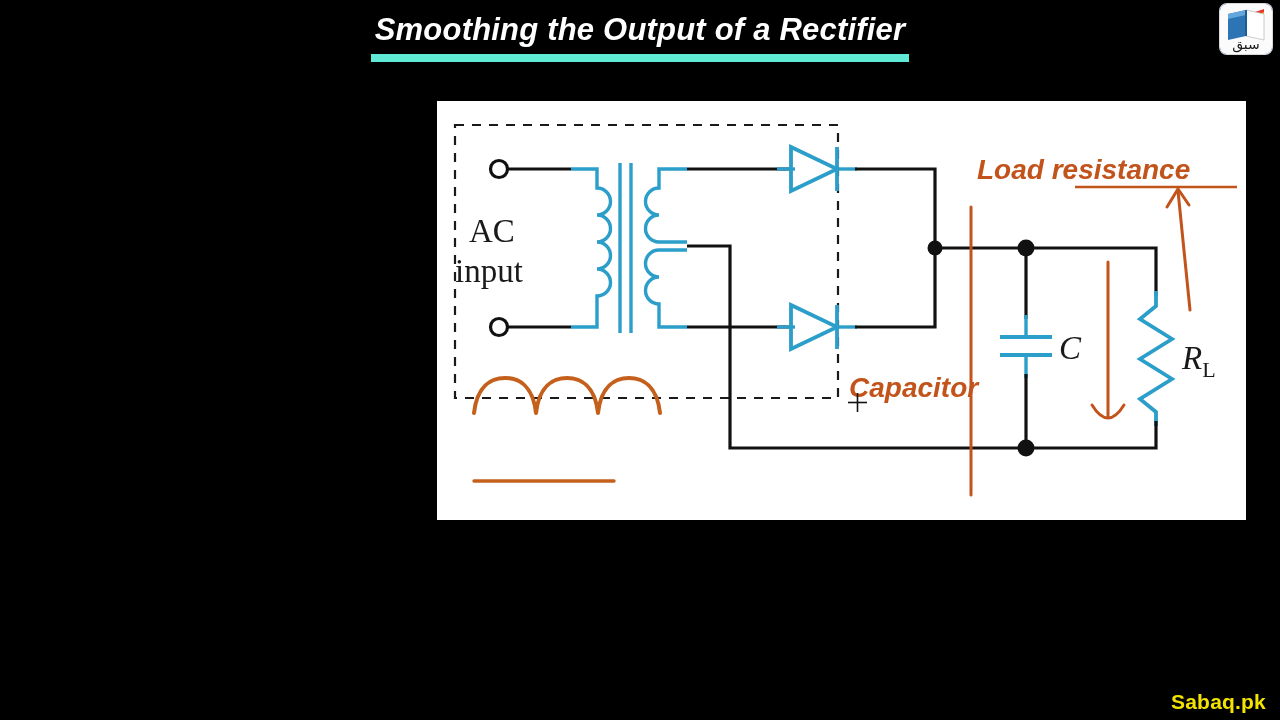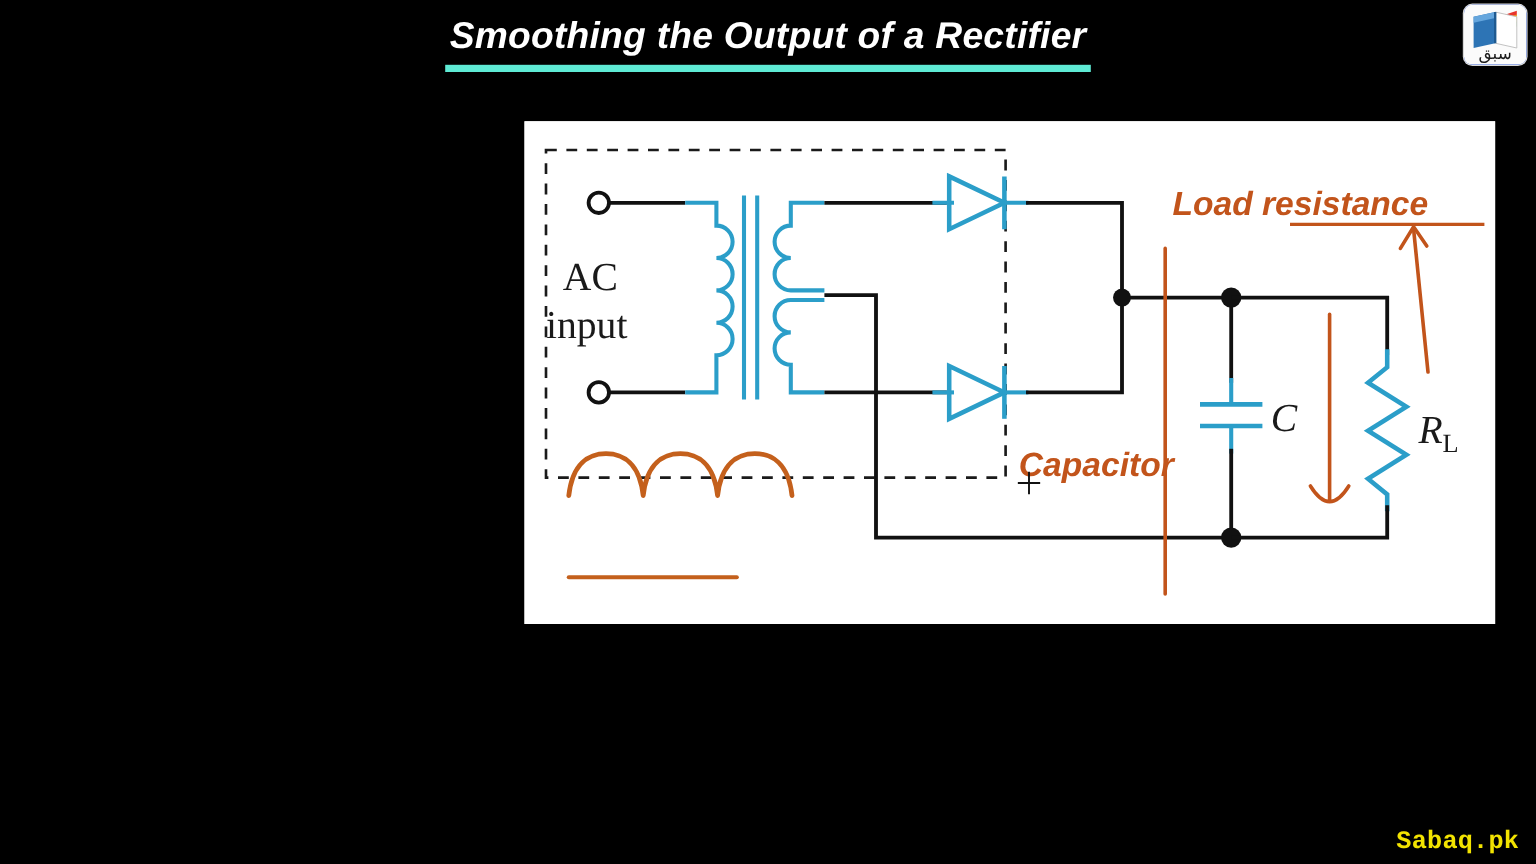--- a/index.html
+++ b/index.html
@@ -34,21 +34,21 @@
   }
   #slide-title {
     display: inline-block;
     font-family: "Liberation Sans", sans-serif;
     font-size: 31px;
     font-weight: bold;
     font-style: italic;
     color: #ffffff;
     letter-spacing: 0.2px;
     padding: 0 4px 6px 4px;
-    border-bottom: 6px solid #5eead4;
+    border-bottom: 8px solid #5eead4;
     line-height: 1.12;
   }
 
   
   #logo {
     position: absolute;
     right: 8px;
     top: 4px;
     width: 52px;
     height: 50px;
@@ -56,21 +56,21 @@
     border-radius: 7px;
     box-shadow: 0 0 0 1px #d8d8d8;
     overflow: hidden;
   }
 
   
   #watermark {
     position: absolute;
     right: 14px;
     bottom: 6px;
-    font-family: Liberation Mono, monospace;
+    font-family: Liberation Sans, sans-serif;
     font-size: 21px;
     font-weight: bold;
     color: #f2e300;
     letter-spacing: 0.2px;
   }
 
   
   #panel {
     position: absolute;
     left: 437px;

